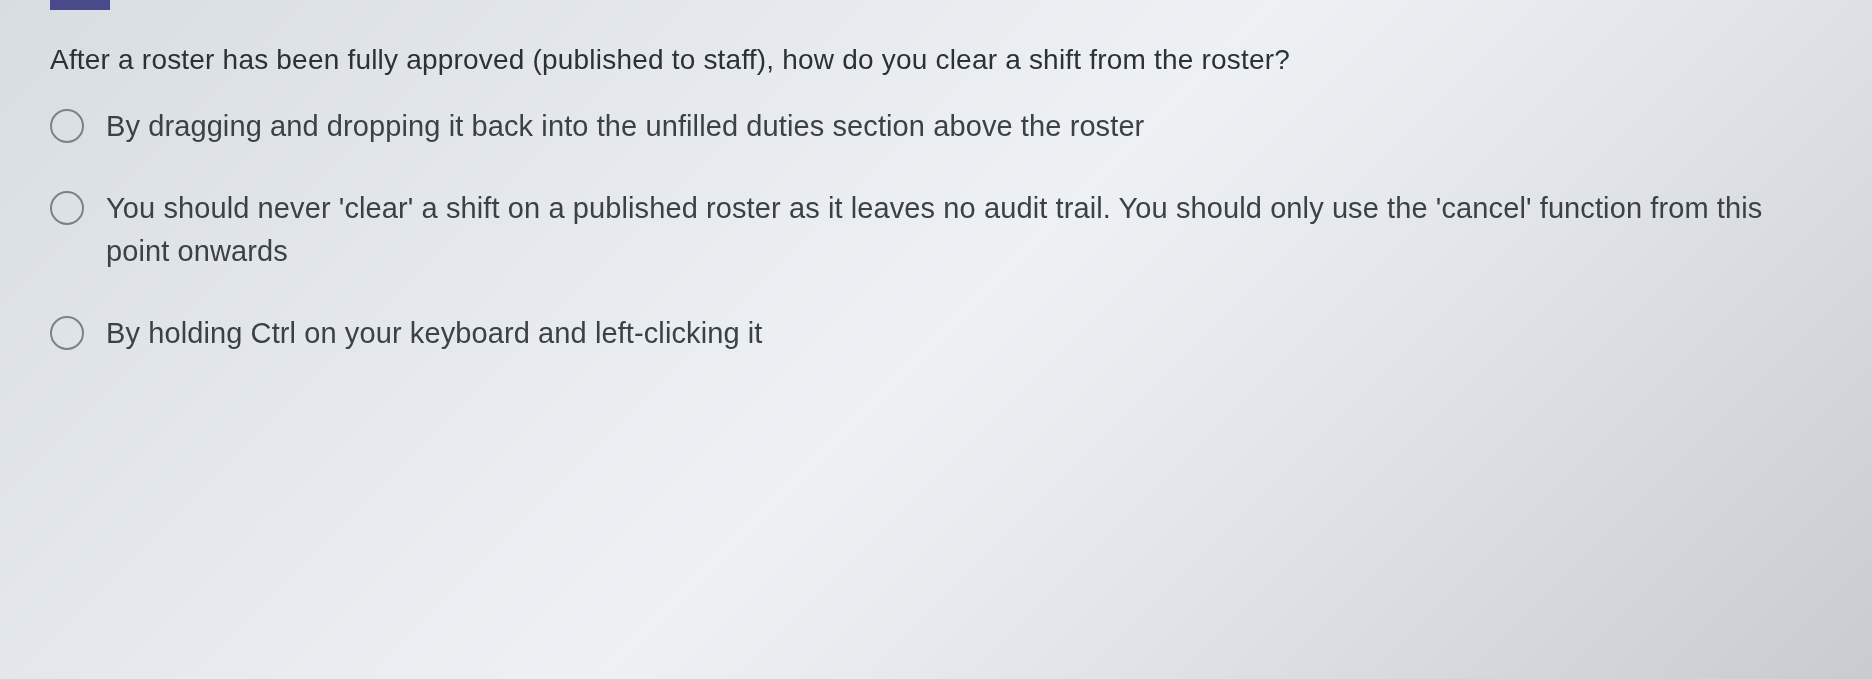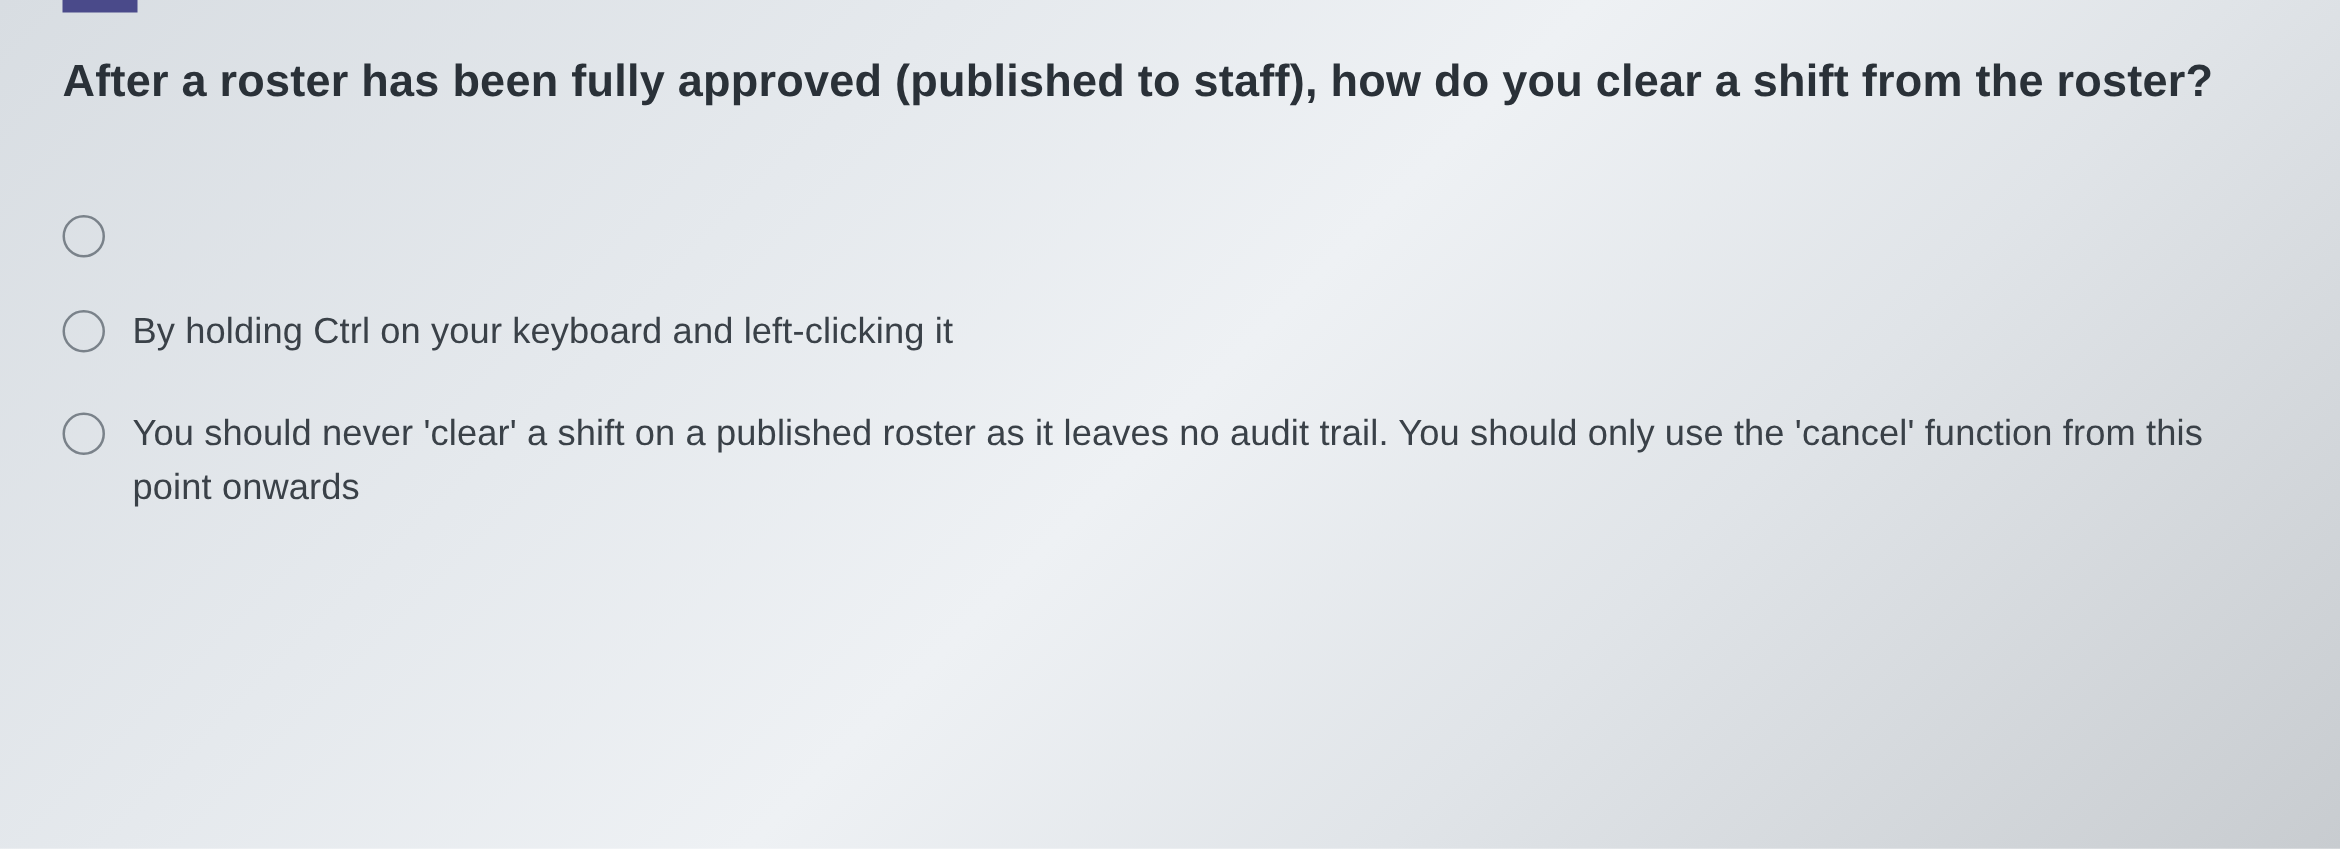--- a/index.html
+++ b/index.html
@@ -18,24 +18,24 @@
     }
     .top-accent {
       position: absolute;
       top: 0;
       left: 50px;
       width: 60px;
       height: 10px;
       background: #4a4a8a;
     }
     .question-text {
-      font-size: 36px;
-      font-weight: 700;
+      font-size: 28px;
+      font-weight: 400;
       color: #2a3138;
-      margin-bottom: 78px;
+      margin-bottom: 26px;
       line-height: 1.4;
       letter-spacing: 0.2px;
     }
     .options {
       display: flex;
       flex-direction: column;
       gap: 38px;
     }
     .option {
       display: flex;
@@ -64,26 +64,27 @@
 <body>
 
 <div class="top-accent"></div>
 
 <div class="question-text">After a roster has been fully approved (published to staff), how do you clear a shift from the roster?</div>
 
 <div class="options">
 
   <label class="option">
     <span class="radio"></span>
+    <span class="option-text">By dragging and dropping it back into the unfilled duties section above the roster</span>
+  </label>
+
+  <label class="option">
+    <span class="radio"></span>
+    <span class="option-text">You should never 'clear' a shift on a published roster as it leaves no audit trail. You should only use the 'cancel' function from this point onwards</span>
   </label>
 
   <label class="option">
     <span class="radio"></span>
     <span class="option-text">By holding Ctrl on your keyboard and left-clicking it</span>
   </label>
 
-  <label class="option">
-    <span class="radio"></span>
-    <span class="option-text">You should never 'clear' a shift on a published roster as it leaves no audit trail. You should only use the 'cancel' function from this point onwards</span>
-  </label>
-
 
 </div>
 
 </body></html>

